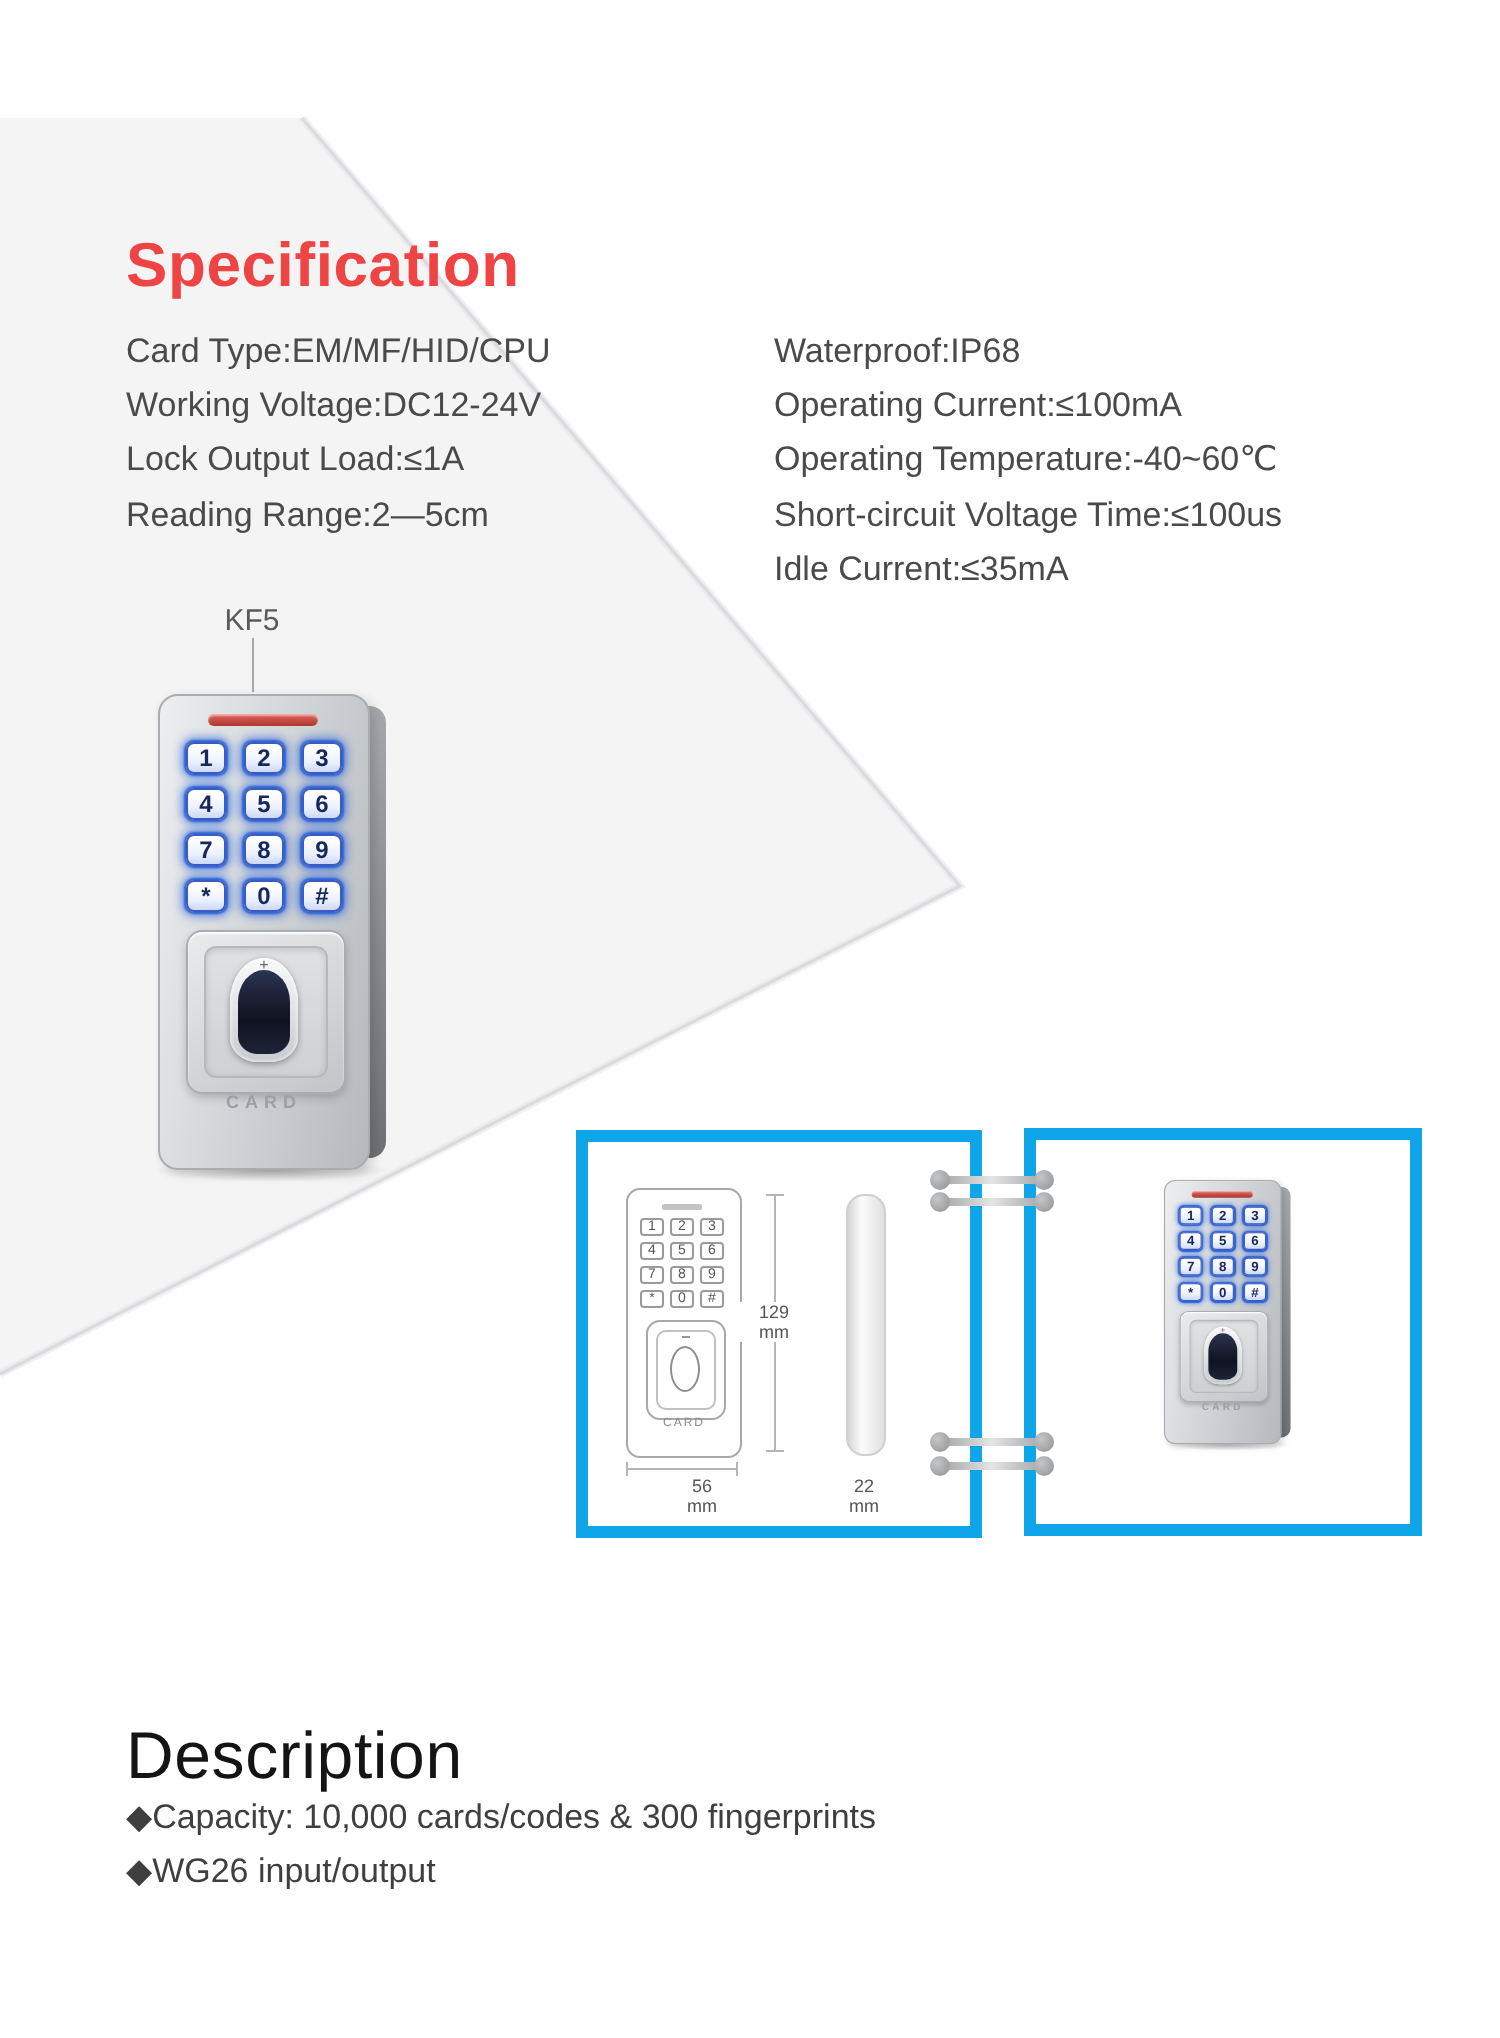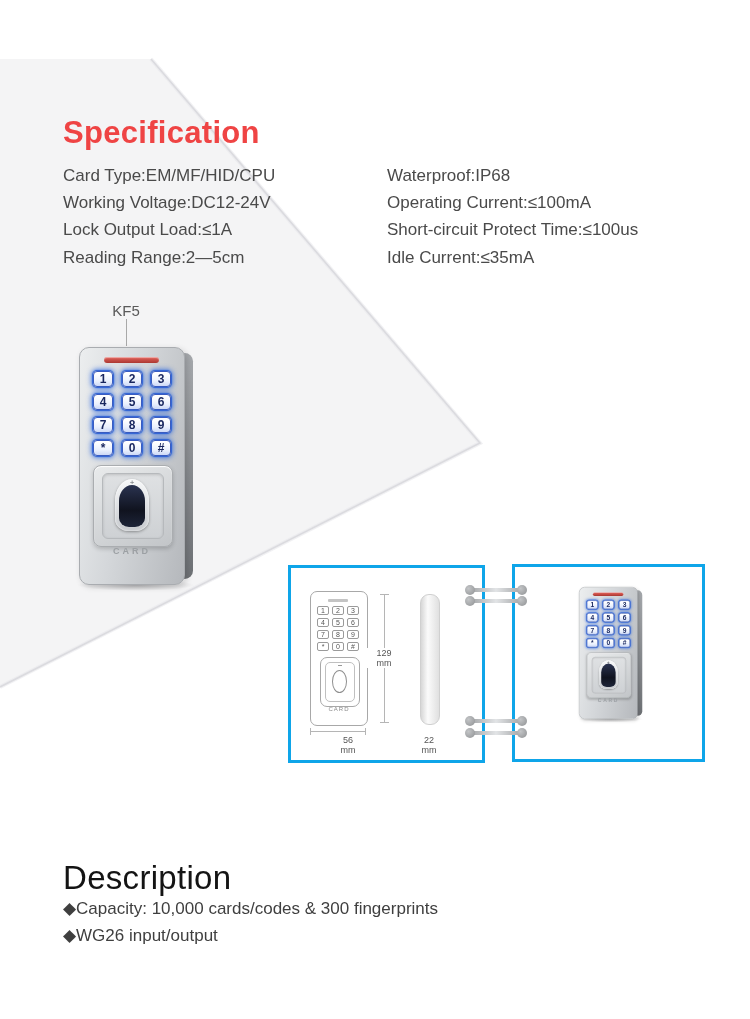--- a/index.html
+++ b/index.html
@@ -48,21 +48,21 @@
              background:linear-gradient(180deg,#2a3350 0%,#10131f 60%,#1d2438 100%);}
   .fp-plus{position:absolute;left:0;top:0;width:100%;text-align:center;
            font-size:8px;line-height:8px;color:#666a6e;}
   .card-label{position:absolute;left:0;top:198px;width:100%;text-align:center;
               font-size:9px;font-weight:bold;letter-spacing:3px;color:#9ca0a4;}
   .ground-shadow{position:absolute;left:-2px;bottom:-8px;width:118px;height:12px;border-radius:50%;
                  background:radial-gradient(ellipse at center,rgba(20,20,25,.28),rgba(20,20,25,0) 70%);}
 
   
   .dim-panel{left:288px;top:564px;width:412px;height:194px;}
-  .dim-box{position:absolute;background:#ffffff;border:3px solid #0ea5e9;}
+  .dim-box{position:absolute;background:#ffffff;border:6px solid #0ea5e9;}
   .box1{left:0;top:1px;width:191px;height:192px;}
   .box2{left:224px;top:0;width:187px;height:192px;}
   .staple{position:absolute;width:52px;height:4px;border-radius:2px;z-index:3;
           background:linear-gradient(90deg,#a2a4a6,#e2e4e6 50%,#a2a4a6);}
   .staple::before,.staple::after{content:"";position:absolute;top:-3px;width:10px;height:10px;border-radius:50%;
           background:radial-gradient(circle at 35% 35%,#c3c5c7,#8f9193);}
   .staple::before{left:-5px;} .staple::after{right:-5px;}
 
   
   .mini-front{position:absolute;left:19px;top:23px;width:56px;height:133px;
@@ -110,21 +110,22 @@
   <ul class="layer spec-list spec-left">
     <li>Card Type:EM/MF/HID/CPU</li>
     <li>Working Voltage:DC12-24V</li>
     <li>Lock Output Load:≤1A</li>
     <li>Reading Range:2—5cm</li>
   </ul>
 
   <ul class="layer spec-list spec-right">
     <li>Waterproof:IP68</li>
     <li>Operating Current:≤100mA</li>
-    <li>Short-circuit Protect Time:≤100us</li>
+    <li>Operating Temperature:-40~60℃</li>
+    <li>Short-circuit Voltage Time:≤100us</li>
     <li>Idle Current:≤35mA</li>
   </ul>
 
   <div class="layer kf5-label">KF5</div>
   <div class="layer kf5-line"></div>
 
   <div class="layer device-pos">
     <div class="device" id="main-device">
       <div class="ground-shadow"></div>
       <div class="device-side"></div>

